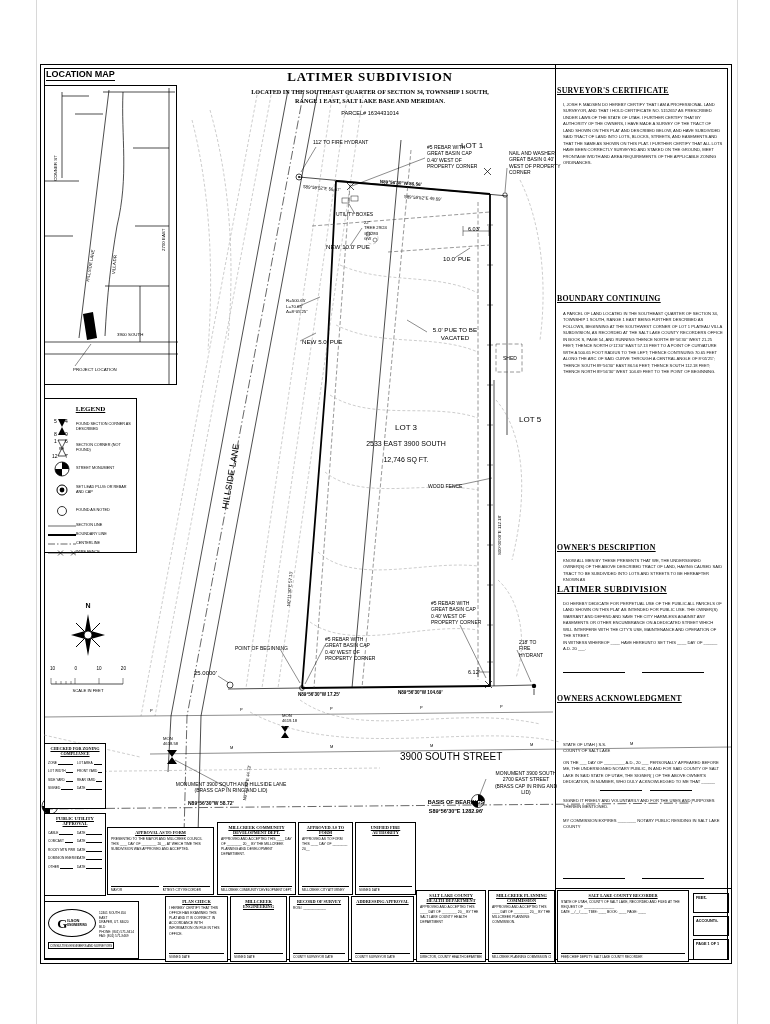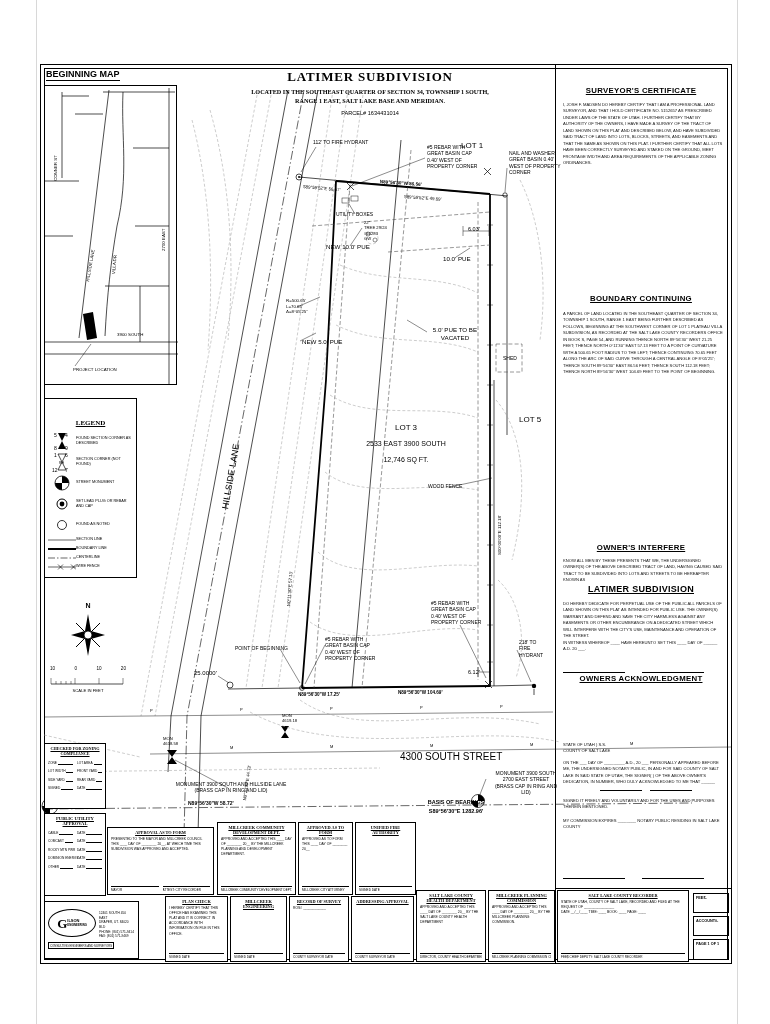--- a/index.html
+++ b/index.html
@@ -15,21 +15,21 @@
   .tb-title{position:absolute;left:190px;top:69px;width:360px;text-align:center;
     font-family:"Liberation Serif",serif;font-weight:bold;font-size:13px;letter-spacing:.8px;}
   .tb-sub{position:absolute;left:190px;width:360px;text-align:center;
     font-family:"Liberation Serif",serif;font-weight:bold;font-size:6.2px;}
   .tb-parcel{position:absolute;left:190px;top:110px;width:360px;text-align:center;font-size:5.6px;}
   
   .vic-title{position:absolute;left:46px;top:69px;font-size:9px;font-weight:bold;border-bottom:.8px solid #000;padding-bottom:1px;}
   .vic-box{position:absolute;left:44px;top:85px;width:133px;height:300px;border:1px solid #000;box-sizing:border-box;}
   .vic-lab{position:absolute;font-size:4.4px;color:#000;transform-origin:0 0;white-space:nowrap;}
   
-  .leg-box{position:absolute;left:44px;top:398px;width:93px;height:180px;border:1px solid #000;box-sizing:border-box;padding:20px 3px;}
+  .leg-box{position:absolute;left:44px;top:398px;width:93px;height:155px;border:1px solid #000;box-sizing:border-box;padding:6px 3px;}
   .leg-title{font-family:"Liberation Serif",serif;font-weight:bold;font-size:7px;text-align:center;
     border:1px solid #000;border-top:none;border-left:none;border-right:none;text-decoration:underline;margin-bottom:3px;border-bottom:none;}
   .lrow{display:flex;align-items:center;height:21px;}
   .lrow-line{height:9px;}
   .lsym{width:28px;display:flex;justify-content:center;flex:none;}
   .llbl{font-size:3.8px;line-height:1.2;}
   
   .north-n{position:absolute;left:66px;top:602px;width:44px;text-align:center;font-size:7px;font-weight:bold;}
   .scale-ticks{position:absolute;left:50px;top:666px;width:76px;display:flex;justify-content:space-between;font-size:4.6px;}
   .scale-label{position:absolute;left:50px;top:688px;width:76px;text-align:center;font-size:4.2px;}
@@ -41,21 +41,21 @@
   .plbl{font-size:3.2px;flex:none;}
   .pline{flex:1;border-bottom:.5px solid #000;height:4px;margin-left:1px;}
   
   .gilson{position:absolute;left:44px;top:901px;width:95px;height:58px;border:1px solid #000;box-sizing:border-box;padding:3px;display:flex;gap:3px;}
   .goval{width:46px;height:26px;border:1.6px solid #000;border-radius:50%;display:flex;align-items:center;justify-content:center;flex:none;margin-top:4px;}
   .gG{font-family:"Liberation Serif",serif;font-size:13px;font-weight:bold;line-height:1;}
   .grest{font-size:4px;font-weight:bold;line-height:1.1;}
   .gsub{position:absolute;left:3px;top:40px;font-size:2.9px;border:.5px solid #000;padding:.5px 1px;}
   .gaddr{font-size:3.2px;line-height:1.45;white-space:pre-line;margin-top:6px;}
   
-  .rc-head{position:absolute;left:557px;width:168px;text-align:center;font-family:Liberation Sans, sans-serif;
+  .rc-head{position:absolute;left:557px;width:168px;font-family:Liberation Serif, serif;
     font-weight:bold;font-size:7.8px;text-decoration:underline;letter-spacing:.3px;}
   .rc-body{position:absolute;left:563px;width:160px;font-size:4.15px;line-height:1.55;color:#111;white-space:pre-line;}
   .rule{position:absolute;border-bottom:.7px solid #000;height:0;}
   
   .plab{position:absolute;white-space:pre-line;line-height:1.25;color:#000;transform-origin:0 0;}
   .plab.b{font-weight:bold;}
   
   .abox{position:absolute;border:1px solid #000;box-sizing:border-box;background:#fff;padding:2px 3px;display:flex;flex-direction:column;}
   .atitle{font-family:"Liberation Serif",serif;font-weight:bold;text-align:center;text-decoration:underline;font-size:4.3px;white-space:pre-line;}
   .abody{font-size:3.4px;line-height:1.5;margin-top:2px;white-space:pre-line;}
@@ -79,21 +79,21 @@
   <div class="frame-outer"></div>
   <div class="frame-inner"></div>
   <div class="vline" style="left:555px;top:64px;height:900px;"></div>
   <div class="hline" style="left:555px;top:888px;width:177px;"></div>
 
   <div class="tb-title">LATIMER SUBDIVISION</div>
   <div class="tb-sub" style="top:88px;">LOCATED IN  THE SOUTHEAST QUARTER OF SECTION 34, TOWNSHIP 1 SOUTH,</div>
   <div class="tb-sub" style="top:97px;">RANGE 1 EAST, SALT LAKE BASE AND MERIDIAN.</div>
   <div class="tb-parcel">PARCEL# 1634431014</div>
 
-  <div class="vic-title">BEGINNING MAP</div>
+  <div class="vic-title">LOCATION MAP</div>
   <div class="vic-box">
     <svg width="133" height="300">
       <line x1="17" y1="6" x2="17" y2="92" class="s1"></line>
       <line x1="17" y1="10" x2="44" y2="10" class="s1"></line>
       <line x1="30" y1="28" x2="58" y2="28" class="s1"></line>
       <line x1="58" y1="6" x2="130" y2="6" class="s1"></line>
       <line x1="64" y1="4" x2="34" y2="252" class="s1"></line>
       <path d="M78,6 C76,50 84,90 72,140 C66,175 62,210 60,250" class="s1"></path>
       <line x1="124" y1="2" x2="124" y2="298" class="s1"></line>
       <line x1="88" y1="62" x2="124" y2="62" class="s1"></line>
@@ -373,21 +373,21 @@
 0.40' WEST OF
 PROPERTY CORNER</div>
       <div class="plab" style="left: 519px; top: 639px; font-size: 5px;">218' TO
 FIRE
 HYDRANT</div>
       <div class="plab" style="left: 235px; top: 645px; font-size: 5px;">POINT OF BEGINNING</div>
       <div class="plab" style="left: 194px; top: 670px; font-size: 6px;">25.0000'</div>
       <div class="plab b" style="left: 298px; top: 692px; font-size: 4.6px;">N89°56'30"W  17.25'</div>
       <div class="plab b" style="left: 398px; top: 690px; font-size: 4.6px;">N89°56'30"W  104.69'</div>
       <div class="plab" style="left: 468px; top: 669px; font-size: 5.5px;">6.12'</div>
-      <div class="plab" style="left: 400px; top: 751px; font-size: 10px;">4300 SOUTH STREET</div>
+      <div class="plab" style="left: 400px; top: 751px; font-size: 10px;">3900 SOUTH STREET</div>
       <div class="plab" style="left: 163px; top: 736px; font-size: 4.2px;">MON
 4618.58</div>
       <div class="plab" style="left: 282px; top: 713px; font-size: 4.2px;">MON
 4619.18</div>
       <div class="plab" style="left: 150px; top: 781px; font-size: 5px; width: 162px; text-align: center;">MONUMENT 3900 SOUTH AND HILLSIDE LANE
 (BRASS CAP IN RING AND LID)</div>
       <div class="plab b" style="left: 188px; top: 800px; font-size: 5px;">N89°56'30"W  58.72'</div>
       <div class="plab b" style="left: 420px; top: 799px; font-size: 5.5px; width: 72px; text-align: center;">BASIS OF BEARINGS</div>
       <div class="plab b" style="left: 415px; top: 808px; font-size: 5.5px; width: 82px; text-align: center;">S89°56'30"E  1282.96'</div>
       <div class="plab" style="left: 486px; top: 770px; font-size: 5px; width: 80px; text-align: center;">MONUMENT 3900 SOUTH
@@ -403,28 +403,28 @@
       <div class="plab" style="left: 330px; top: 744px; font-size: 4px;">M</div>
       <div class="plab" style="left: 430px; top: 743px; font-size: 4px;">M</div>
       <div class="plab" style="left: 530px; top: 742px; font-size: 4px;">M</div>
       <div class="plab" style="left: 630px; top: 741px; font-size: 4px;">M</div>
     </div>
 
   <div class="rc-head" style="top:86px;">SURVEYOR'S CERTIFICATE</div>
   <div class="rc-body" style="top:102px;">I, JOSH F. MADSEN DO HEREBY CERTIFY THAT I AM A PROFESSIONAL LAND SURVEYOR, AND THAT I HOLD CERTIFICATE NO. 5152657 AS PRESCRIBED UNDER LAWS OF THE STATE OF UTAH. I FURTHER CERTIFY THAT BY AUTHORITY OF THE OWNERS, I HAVE MADE A SURVEY OF THE TRACT OF LAND SHOWN ON THIS PLAT AND DESCRIBED BELOW, AND HAVE SUBDIVIDED SAID TRACT OF LAND INTO LOTS, BLOCKS, STREETS, AND EASEMENTS AND THAT THE SAME AS SHOWN ON THIS PLAT. I FURTHER CERTIFY THAT ALL LOTS HAVE BEEN CORRECTLY SURVEYED AND STAKED ON THE GROUND, MEET FRONTAGE WIDTH AND AREA REQUIREMENTS OF THE APPLICABLE ZONING ORDINANCES.</div>
   <div class="rc-head" style="top:294px;">BOUNDARY CONTINUING</div>
   <div class="rc-body" style="top:311px;">A PARCEL OF LAND LOCATED IN THE SOUTHEAST QUARTER OF SECTION 34, TOWNSHIP 1 SOUTH, RANGE 1 EAST BEING FURTHER DESCRIBED AS FOLLOWS, BEGINNING AT THE SOUTHWEST CORNER OF LOT 1 PLATEAU VILLA SUBDIVISION, AS RECORDED AT THE SALT LAKE COUNTY RECORDERS OFFICE IN BOOK S, PAGE 54, AND RUNNING THENCE NORTH 89°56'30" WEST 21.25 FEET; THENCE NORTH 0°11'30" EAST 57.13 FEET TO A POINT OF CURVATURE WITH A 500.65 FOOT RADIUS TO THE LEFT; THENCE CONTINUING 70.65 FEET ALONG THE ARC OF SAID CURVE THROUGH A CENTRAL ANGLE OF 8°05'25"; THENCE SOUTH 89°56'30" EAST 86.56 FEET; THENCE SOUTH 112.18 FEET; THENCE NORTH 89°56'30" WEST 104.69 FEET TO THE POINT OF BEGINNING.</div>
-  <div class="rc-head" style="top:543px;">OWNER'S INTERFERE</div>
+  <div class="rc-head" style="top:543px;">OWNER'S DESCRIPTION</div>
   <div class="rc-body" style="top:558px;">KNOW ALL MEN BY THESE PRESENTS THAT WE, THE UNDERSIGNED OWNER(S) OF THE ABOVE DESCRIBED TRACT OF LAND, HAVING CAUSED SAID TRACT TO BE SUBDIVIDED INTO LOTS AND STREETS TO BE HEREAFTER KNOWN AS</div>
   <div class="rc-head" style="top:584px;font-size:9px;">LATIMER SUBDIVISION</div>
   <div class="rc-body" style="top:601px;">DO HEREBY DEDICATE FOR PERPETUAL USE OF THE PUBLIC ALL PARCELS OF LAND SHOWN ON THIS PLAT AS INTENDED FOR PUBLIC USE.  THE OWNER(S) WARRANT AND DEFEND AND SAVE THE CITY HARMLESS AGAINST ANY EASEMENTS OR OTHER ENCUMBRANCE ON A DEDICATED STREET WHICH WILL INTERFERE WITH THE CITY'S USE, MAINTENANCE AND OPERATION OF THE STREET.
 IN WITNESS WHEREOF ____ HAVE HEREUNTO SET THIS ____ DAY OF ______ A.D. 20 ___.</div>
   <div class="rule" style="left:563px;top:672px;width:62px;"></div>
   <div class="rule" style="left:642px;top:672px;width:62px;"></div>
-  <div class="rc-head" style="top:674px;">OWNERS ACKNOWLEDGMENT</div>
+  <div class="rc-head" style="top:694px;">OWNERS ACKNOWLEDGMENT</div>
   <div class="rc-body" style="top:742px;">STATE OF UTAH                         ) S.S.
 COUNTY OF SALT LAKE</div>
   <div class="rc-body" style="top:760px;">ON THE ___ DAY OF _________ A.D., 20 ___ PERSONALLY APPEARED BEFORE ME, THE UNDERSIGNED NOTARY PUBLIC, IN AND FOR SAID COUNTY OF SALT LAKE IN SAID STATE OF UTAH, THE SIGNER( ) OF THE ABOVE OWNER'S DEDICATION, IN NUMBER, WHO DULY ACKNOWLEDGED TO ME THAT ______</div>
   <div class="rule" style="left:600px;top:790px;width:42px;"></div>
   <div class="rule" style="left:650px;top:790px;width:42px;"></div>
   <div class="rc-body" style="top:798px;">SIGNED IT FREELY AND VOLUNTARILY AND FOR THE USES AND PURPOSES THEREIN MENTIONED.</div>
   <div class="rc-body" style="top:818px;">MY COMMISSION EXPIRES ________          NOTARY PUBLIC RESIDING IN SALT LAKE COUNTY</div>
   <div class="rule" style="left:563px;top:878px;width:62px;"></div>
   <div class="rule" style="left:642px;top:878px;width:62px;"></div>
 

